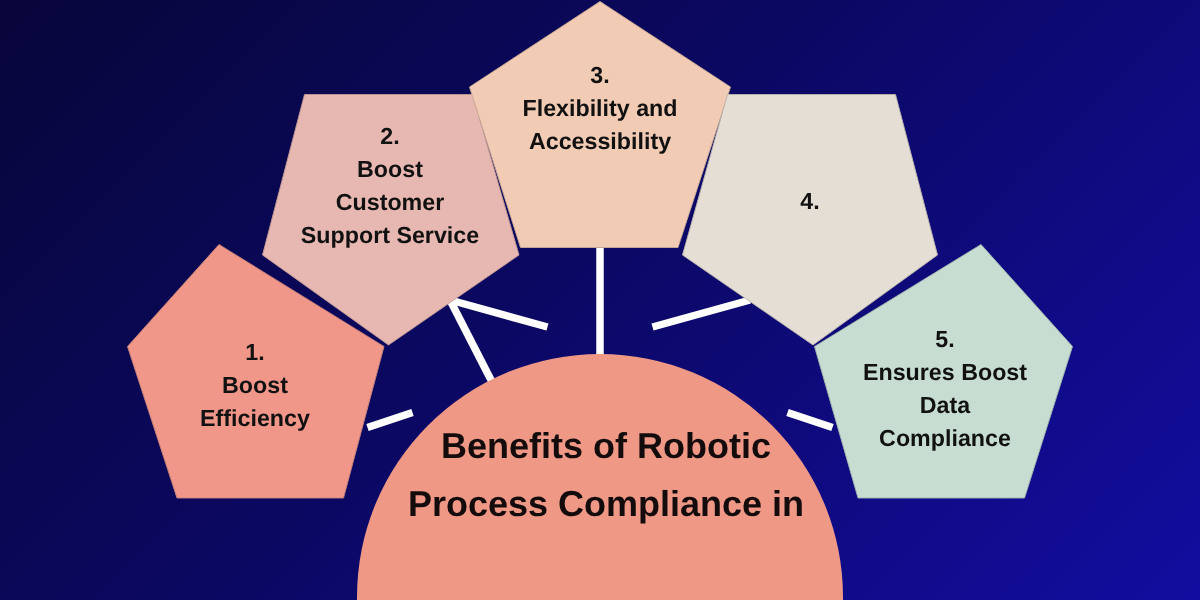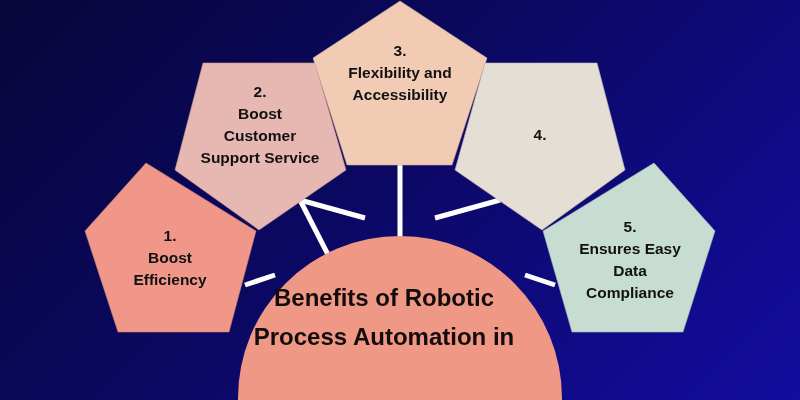--- a/index.html
+++ b/index.html
@@ -10,21 +10,21 @@
       font-family: "Liberation Sans", "DejaVu Sans", sans-serif;
     }
     svg.shapes { position: absolute; left: 0; top: 0; }
     .label {
       position: absolute; text-align: center; font-weight: bold; color: #111;
       font-size: 15.5px; line-height: 22px;
       display: flex; flex-direction: column; justify-content: center; align-items: center;
     }
     .label span { display: block; white-space: nowrap; }
     .center-title {
-      position: absolute; left: 224px; top: 278px; width: 320px;
+      position: absolute; left: 244px; top: 278px; width: 320px;
       text-align: center; font-weight: bold; color: #140c0c;
       font-size: 24px; line-height: 39px;
     }
     .center-title span { display: block; white-space: nowrap; }
   </style>
 </head>
 <body>
 
 <div class="canvas">
   <svg class="shapes" width="800" height="400" viewBox="0 0 800 400">
@@ -65,22 +65,22 @@
     <span>Flexibility and</span>
     <span>Accessibility</span>
   </div>
 
   <div class="label" style="left:465px; top:100px; width:150px; height:70px;">
     <span>4.</span>
   </div>
 
   <div class="label" style="left:555px; top:205px; width:150px; height:110px;">
     <span>5.</span>
-    <span>Ensures Easy</span>
+    <span>Ensures Boost</span>
     <span>Data</span>
     <span>Compliance</span>
   </div>
 
   <div class="center-title">
     <span>Benefits of Robotic</span>
-    <span>Process Automation in</span>
+    <span>Process Compliance in</span>
   </div>
 </div>
 
 </body></html>

